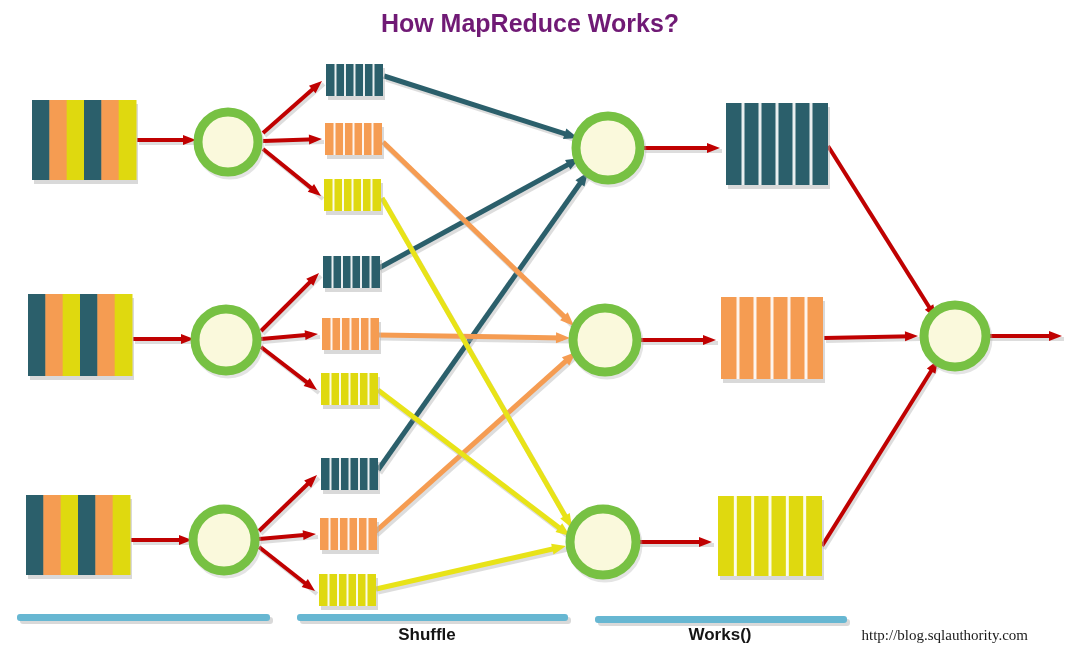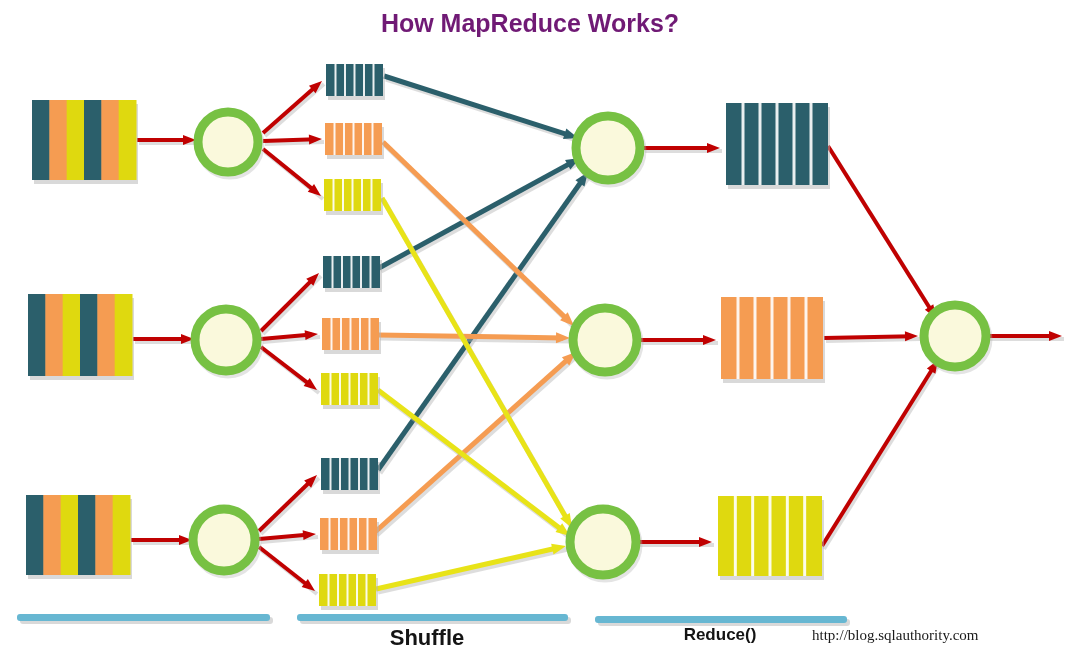--- a/index.html
+++ b/index.html
@@ -3,24 +3,24 @@
 <meta charset="utf-8">
 <style>
   html,body{margin:0;padding:0;background:#fff;}
   .stage{position:relative;width:1080px;height:653px;background:#ffffff;overflow:hidden;
          font-family:"Liberation Sans",sans-serif;}
   .title{position:absolute;top:9px;left:0;width:1060px;text-align:center;
          font-size:25px;font-weight:bold;color:#701a75;}
   svg.diagram{position:absolute;left:0;top:0;}
   .stage-label{position:absolute;font-weight:bold;color:#141414;text-align:center;}
   .lbl-map{left:58px;top:619px;width:184px;font-size:22px;}
-  .lbl-shuffle{left:341px;top:625px;width:172px;font-size:22px;}
+  .lbl-shuffle{left:341px;top:625px;width:172px;font-size:17px;}
   .lbl-reduce{left:634px;top:625px;width:172px;font-size:17px;}
   .lbl-credit{left:812px;top:627px;width:216px;font-size:15px;font-weight:normal;
-              font-family:"Liberation Serif",serif;color:#1a1a1a;text-align:left;}
+              font-family:"Liberation Serif",serif;color:#1a1a1a;text-align:right;}
 </style>
 </head>
 <body>
 
 <div class="stage">
   <div class="title">How MapReduce Works?</div>
   <svg class="diagram" id="diagram-svg" width="1080" height="653">
       <line x1="386" y1="79" x2="580" y2="141" stroke="#B3B3B3" stroke-width="5" stroke-opacity="0.45"></line>
       <line x1="384" y1="76" x2="571.3322332955136" y2="135.86906424908165" stroke="#2B5F6B" stroke-width="5"></line>
       <polygon points="578 138 562.9901599295913 138.97708805168836 566.3387732524629 128.49916894463823" fill="#2B5F6B"></polygon>
@@ -225,15 +225,15 @@
       <circle cx="957" cy="339" r="31" fill="none" stroke="#B3B3B3" stroke-width="9" stroke-opacity="0.35"></circle>
       <circle cx="955" cy="336" r="31" fill="#FAF9DC" stroke="#77C143" stroke-width="9"></circle>
       <rect x="20" y="617" width="253" height="7" rx="3" fill="#B3B3B3" fill-opacity="0.5"></rect>
       <rect x="17" y="614" width="253" height="7" rx="3" fill="#67B7D2"></rect>
       <rect x="300" y="617" width="271" height="7" rx="3" fill="#B3B3B3" fill-opacity="0.5"></rect>
       <rect x="297" y="614" width="271" height="7" rx="3" fill="#67B7D2"></rect>
       <rect x="598" y="619" width="252" height="7" rx="3" fill="#B3B3B3" fill-opacity="0.5"></rect>
       <rect x="595" y="616" width="252" height="7" rx="3" fill="#67B7D2"></rect>
     </svg>
   <div class="stage-label lbl-shuffle">Shuffle</div>
-  <div class="stage-label lbl-reduce">Reduce()</div>
+  <div class="stage-label lbl-reduce">Works()</div>
   <div class="stage-label lbl-credit">http://blog.sqlauthority.com</div>
 </div>
 
 </body></html>

